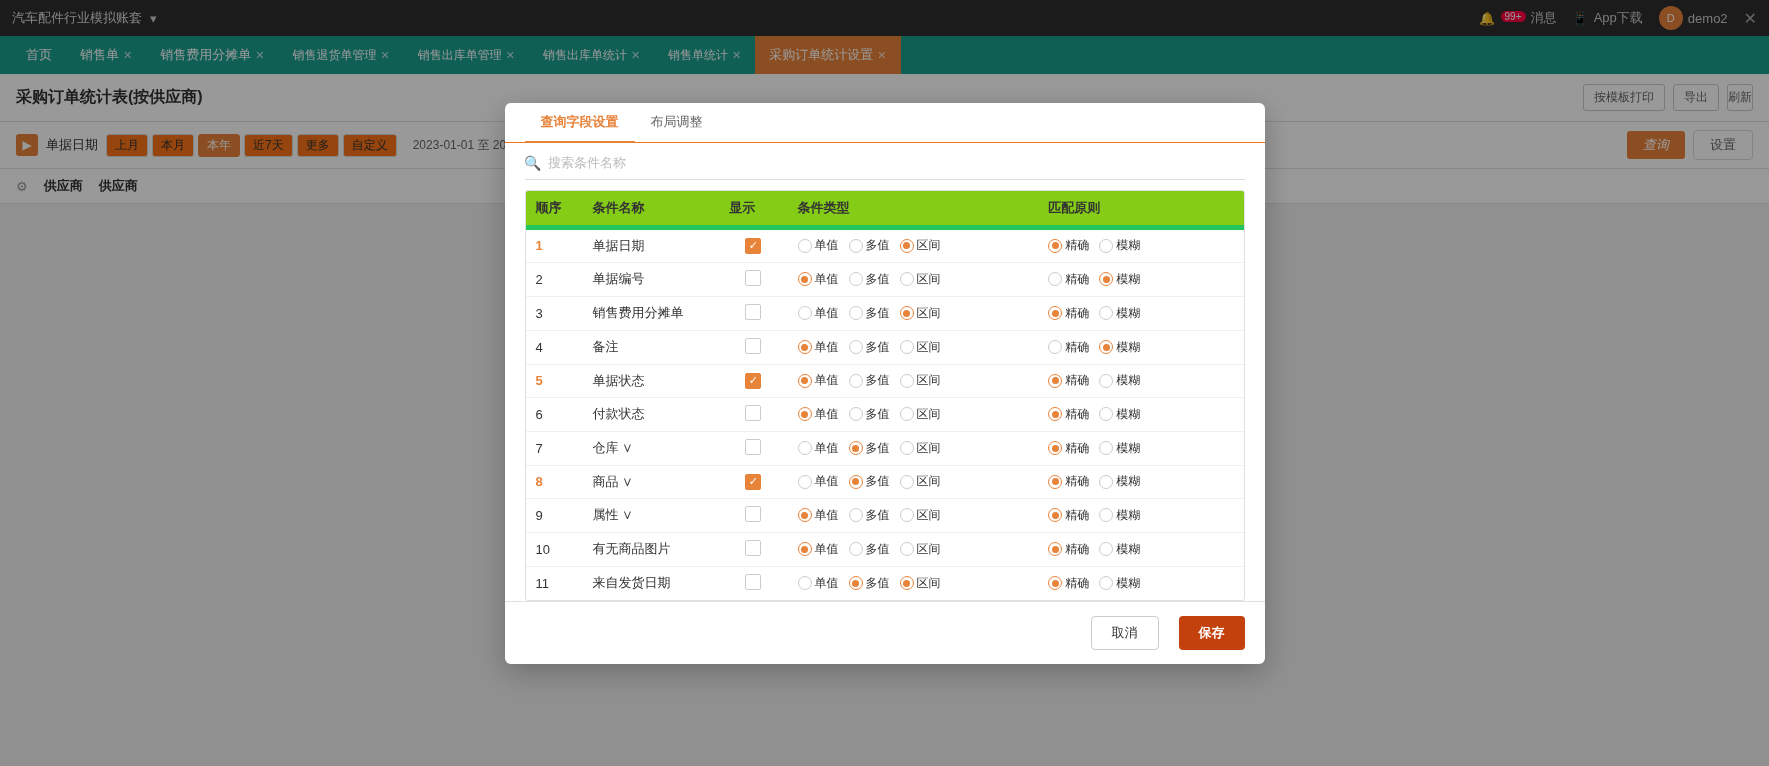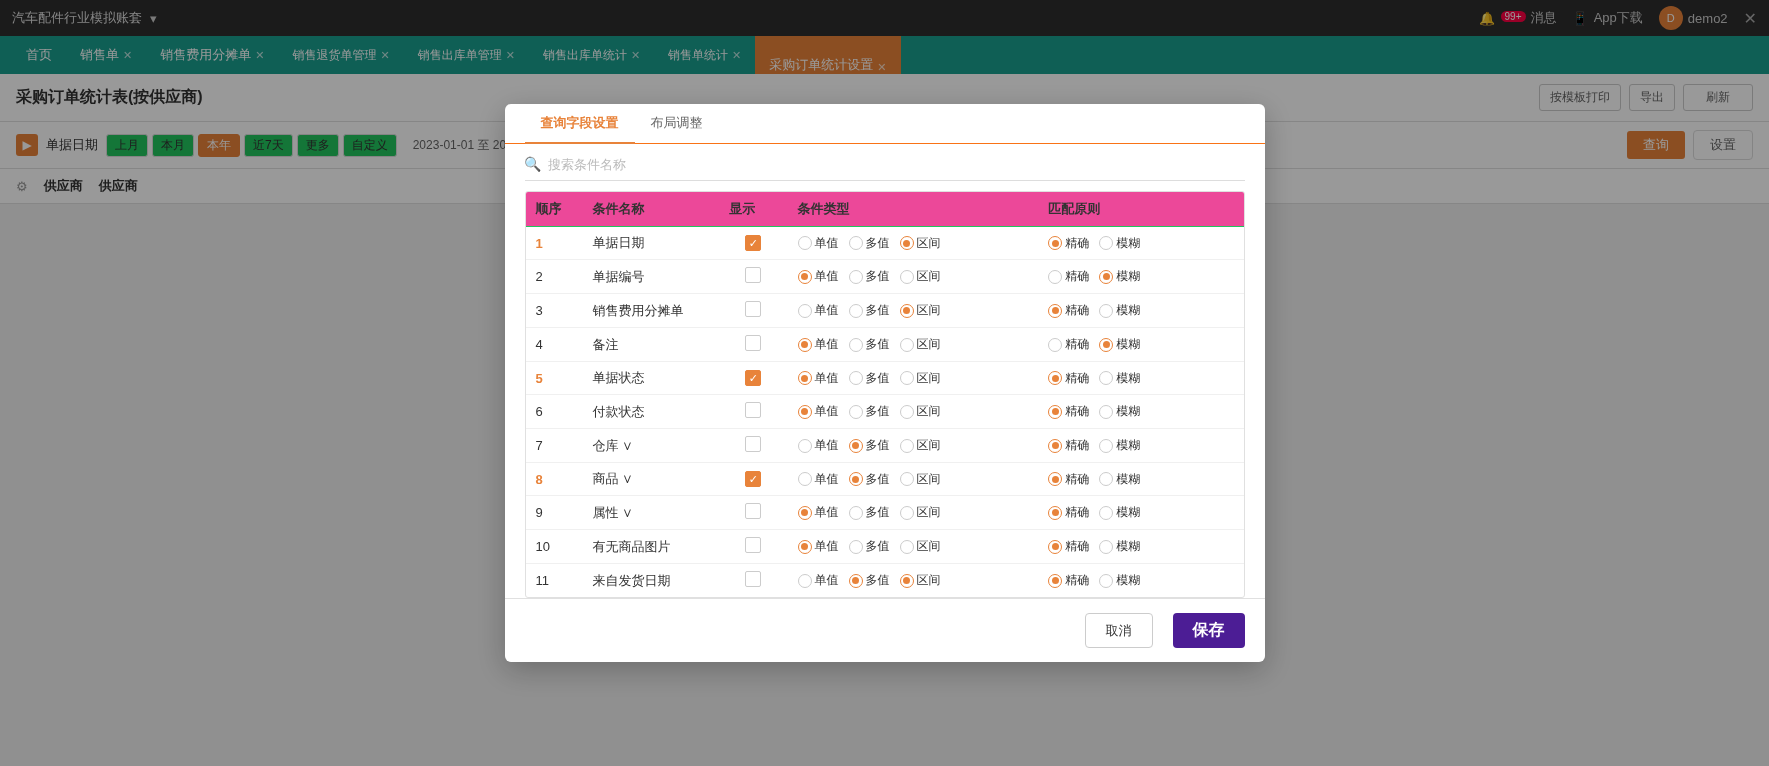--- a/index.html
+++ b/index.html
@@ -47,21 +47,21 @@
       cursor: pointer;
       white-space: nowrap;
       gap: 4px;
     }
     .navtab-close { font-size: 11px; opacity: 0.7; }
     .navtab-active-bar {
       background: #e8833a;
       padding: 0 14px;
       height: 38px;
       display: flex;
-      align-items: flex-end;
+      align-items: center;
       color: #fff;
       font-size: 13px;
       cursor: pointer;
       gap: 4px;
     }
 
     
     .page-header {
       background: #fff;
       padding: 10px 16px;
@@ -88,21 +88,21 @@
       color: #666;
       padding: 4px 10px;
       border-radius: 3px;
       cursor: pointer;
       font-size: 12px;
     }
     .btn-refresh {
       border: 1px solid #ccc;
       background: #fff;
       color: #666;
-      padding: 4px 22px;
+      padding: 4px 0;
       border-radius: 3px;
       cursor: pointer;
       font-size: 12px;
     }
 
     
     .filter-bar {
       background: #fff;
       padding: 8px 16px;
       border-bottom: 1px solid #e0e0e0;
@@ -119,21 +119,21 @@
       border-radius: 3px;
       cursor: pointer;
       font-size: 12px;
       display: flex; align-items: center; justify-content: center;
     }
     .filter-label { color: #333; font-size: 13px; }
     .filter-date-btns { display: flex; gap: 4px; }
     .date-btn {
       padding: 2px 8px;
       border: 1px solid #ddd;
-      background: #22c55e;
+      background: #f97316;
       color: #333;
       border-radius: 3px;
       cursor: pointer;
       font-size: 12px;
     }
     .date-btn.active {
       background: #e8833a;
       color: #fff;
       border-color: #e8833a;
     }
@@ -245,22 +245,22 @@
       flex: 1;
       overflow-y: auto;
       border: 1px solid #e0e0e0;
       border-radius: 3px;
     }
     .settings-table table {
       width: 100%;
       border-collapse: collapse;
     }
     .settings-table thead tr {
-      background: #ec4899;
-      border-bottom: 1px solid #22c55e;
+      background: #84cc16;
+      border-bottom: 5px solid #22c55e;
     }
     .settings-table th {
       padding: 8px 10px;
       text-align: left;
       color: #333;
       font-weight: bold;
       font-size: 13px;
       white-space: nowrap;
     }
     .settings-table td {
@@ -349,41 +349,42 @@
       border: 1px solid #ccc;
       background: #fff;
       color: #333;
       border-radius: 4px;
       cursor: pointer;
       font-size: 13px;
     }
     .btn-save {
       padding: 7px 20px;
       border: none;
-      background: #4c1d95;
+      background: #c2410c;
       color: #fff;
       border-radius: 4px;
       cursor: pointer;
-      font-size: 16px;
+      font-size: 13px;
       font-weight: bold;
     }
 
     
     .settings-table::-webkit-scrollbar { width: 6px; }
     .settings-table::-webkit-scrollbar-track { background: #f1f1f1; }
     .settings-table::-webkit-scrollbar-thumb { background: #ccc; border-radius: 3px; }
 
     .btn-query {
       background: #e8833a;
       color: #fff;
       border: none;
       padding: 5px 16px;
       border-radius: 3px;
       cursor: pointer;
       font-size: 13px;
+      font-style: italic;
     }
     .btn-settings {
       background: #fff;
       color: #666;
       border: 1px solid #ddd;
       padding: 5px 16px;
       border-radius: 4px;
       cursor: pointer;
       font-size: 13px;
     }

